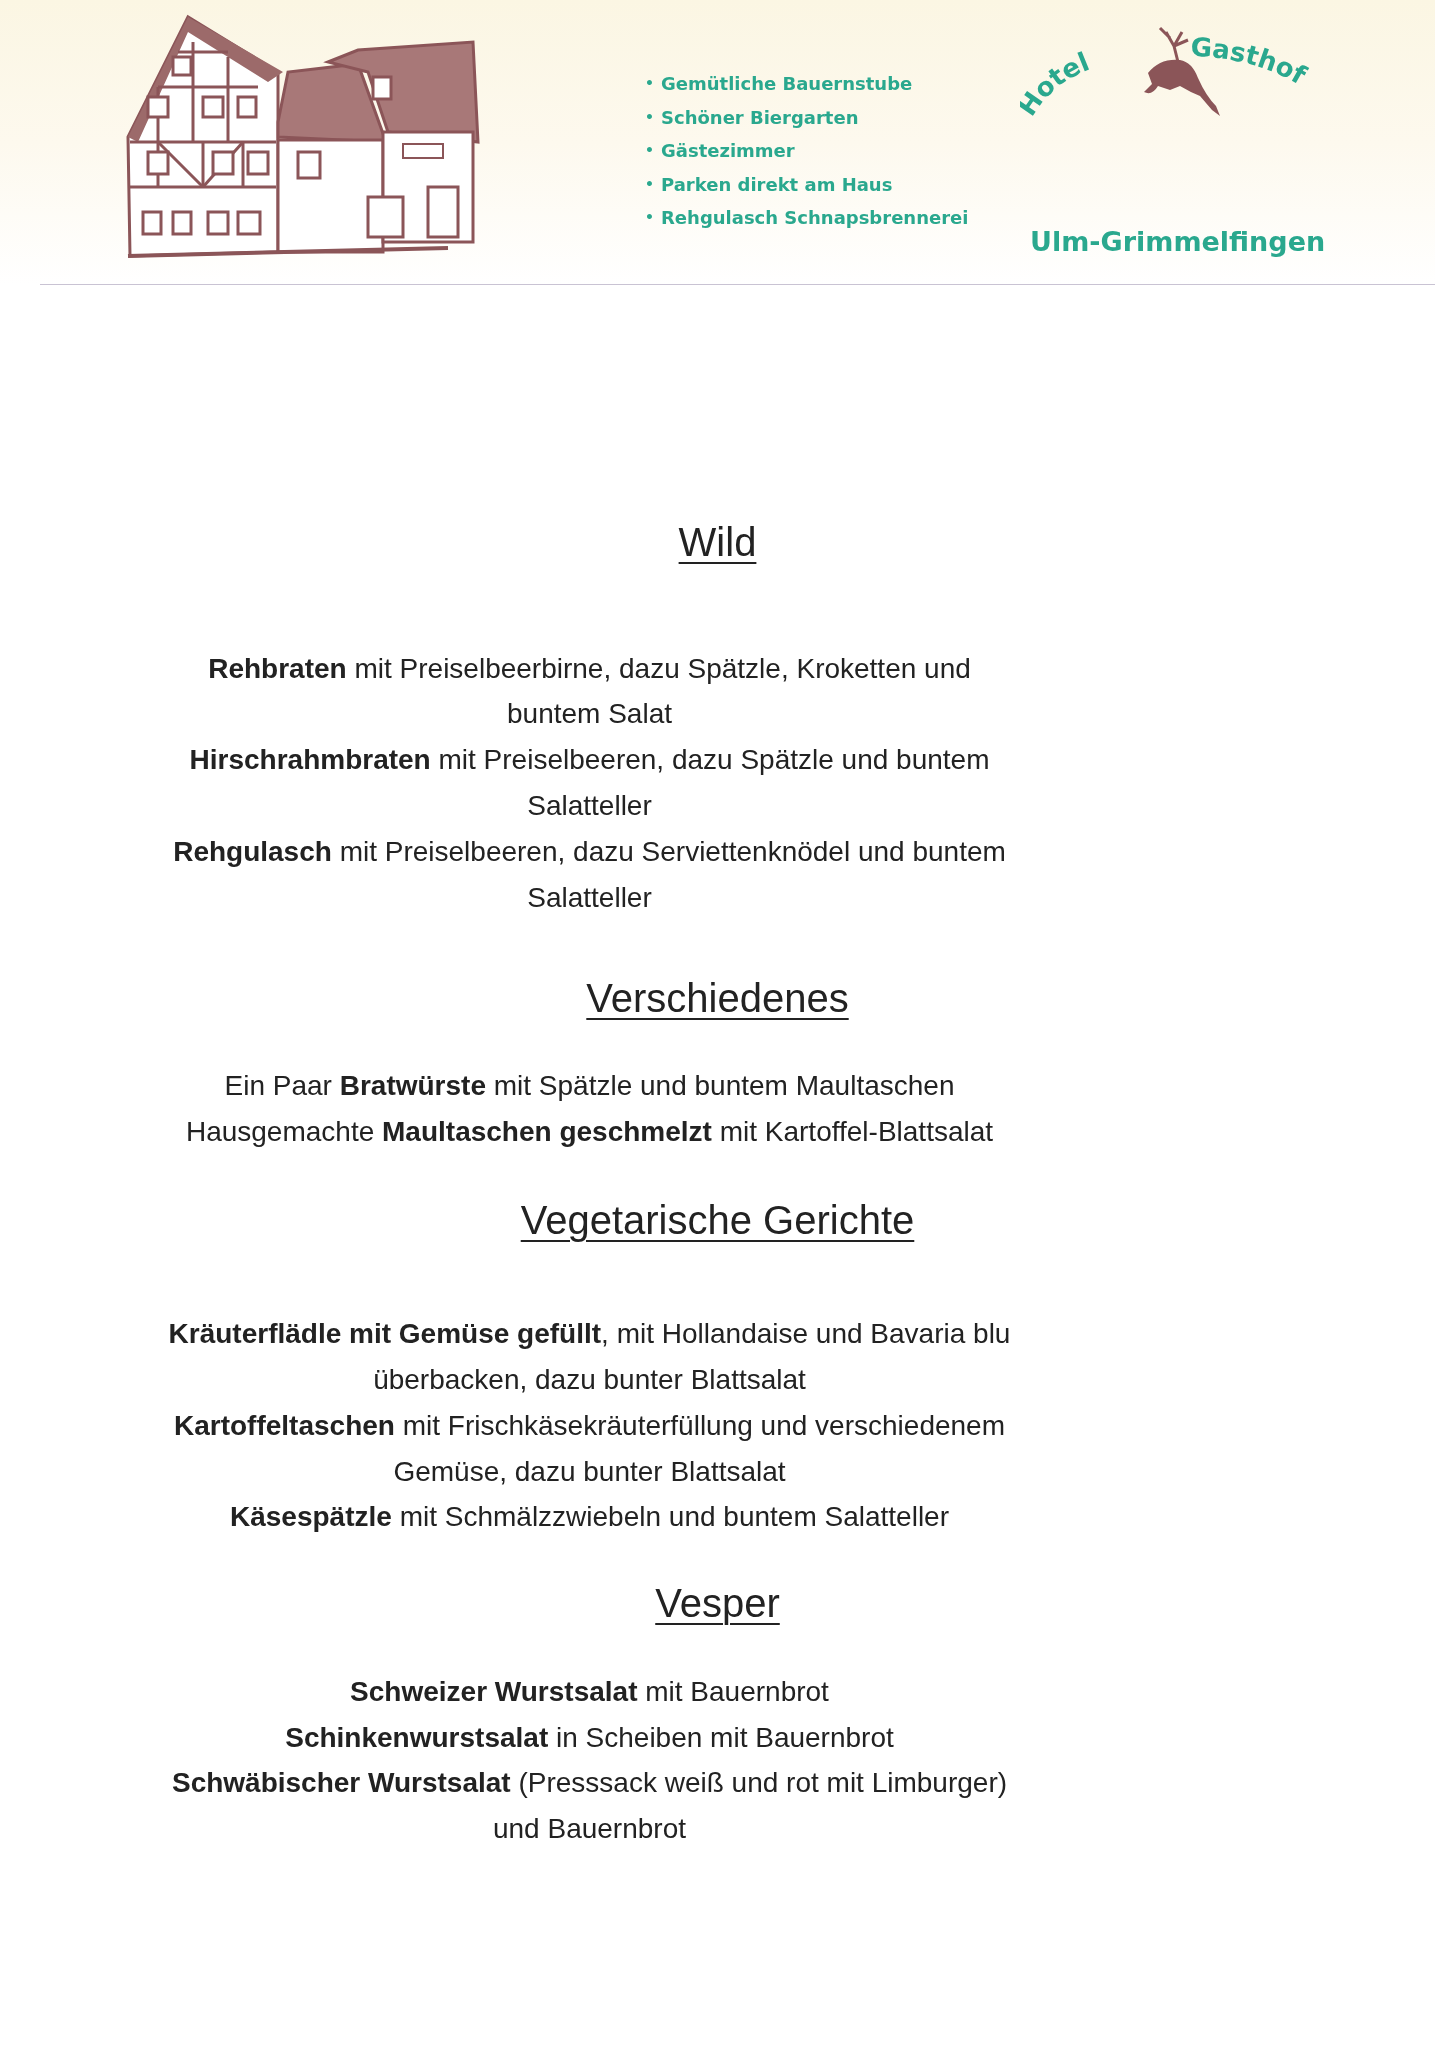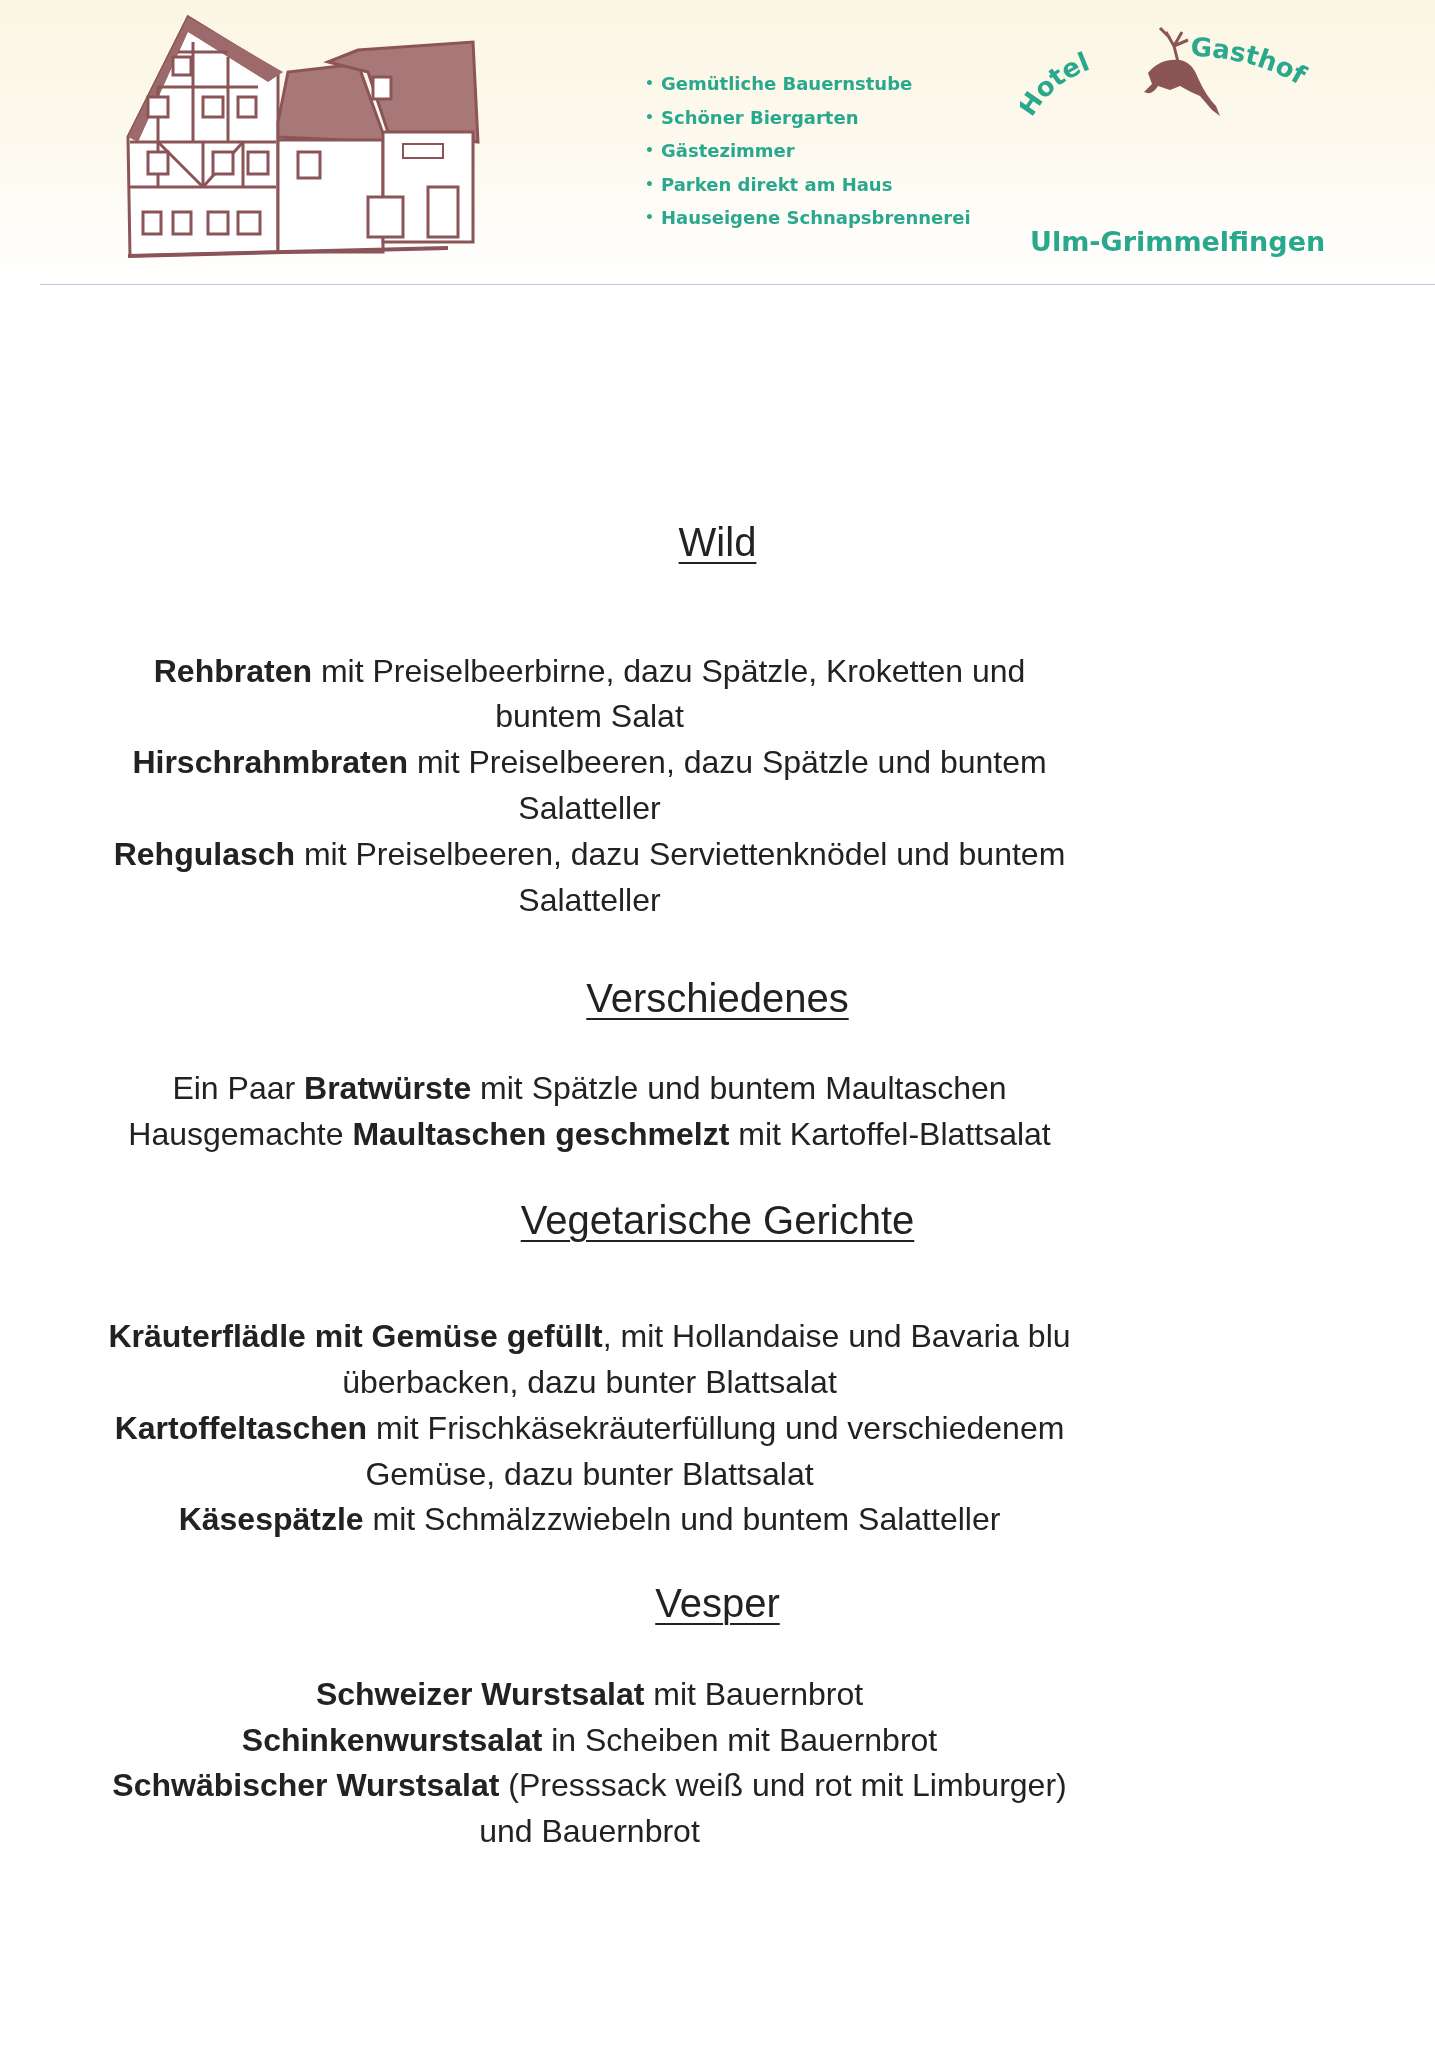--- a/index.html
+++ b/index.html
@@ -43,21 +43,21 @@
   .menu {
     position: absolute; left: 0; top: 0; width: 1435px;
   }
   .section-title {
     position: absolute; left: 0; width: 1435px; text-align: center;
     font-size: 40px; color: #222; line-height: 1;
   }
   .section-title span { text-decoration: underline; text-underline-offset: 6px; text-decoration-thickness: 2px; }
   .line {
     position: absolute; left: 0; width: 1179px; text-align: center;
-    font-size: 32px; line-height: 1; color: #222; white-space: nowrap;
+    font-size: 28px; line-height: 1; color: #222; white-space: nowrap;
   }
   .line b { font-weight: bold; }
 </style>
 </head>
 <body style="--teal:#2aa88e; --brown:#8b5558;">
 
 <div class="header">
 
   <svg class="house" viewBox="0 0 400 248">
     <g fill="none" stroke="#8b5558" stroke-width="3">
@@ -102,21 +102,21 @@
       <rect x="255" y="65" width="18" height="22"></rect>
     </g>
     <line x1="10" y1="244" x2="330" y2="236" stroke="#8b5558" stroke-width="4"></line>
   </svg>
 
   <ul class="features">
     <li><span class="dot">•</span><span>Gemütliche Bauernstube</span></li>
     <li><span class="dot">•</span><span>Schöner Biergarten</span></li>
     <li><span class="dot">•</span><span>Gästezimmer</span></li>
     <li><span class="dot">•</span><span>Parken direkt am Haus</span></li>
-    <li><span class="dot">•</span><span>Hauseigene Schnapsbrennerei</span></li>
+    <li><span class="dot">•</span><span>Rehgulasch Schnapsbrennerei</span></li>
   </ul>
 
   <div class="logo">
     <svg class="logo-arc" width="330" height="110" viewBox="0 0 330 110">
       <defs>
         <path id="arcL" d="M 12 100 Q 40 50 110 42"></path>
         <path id="arcR" d="M 170 38 Q 260 40 315 95"></path>
       </defs>
       <text font-family="DejaVu Sans, sans-serif" font-weight="bold" font-size="26" fill="#2aa88e">
         <textPath href="#arcL">Hotel</textPath>

